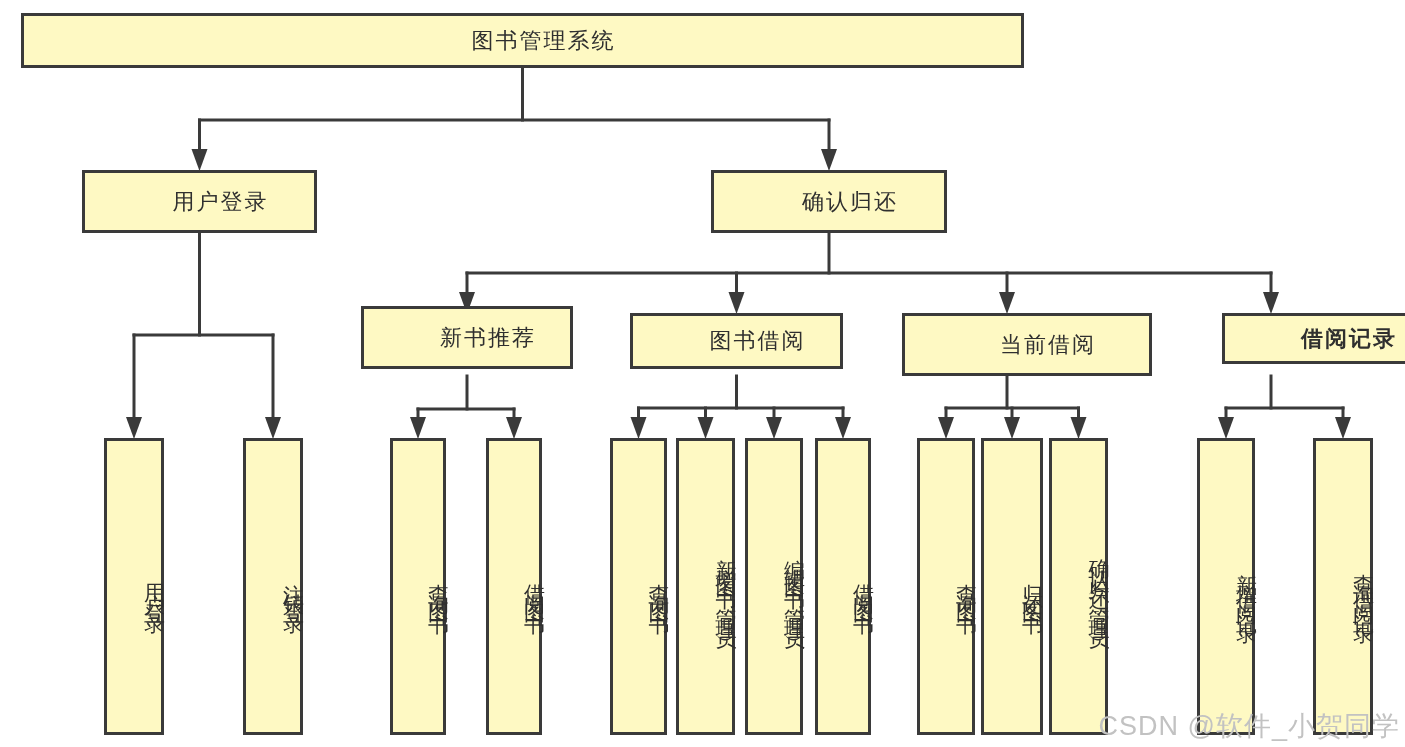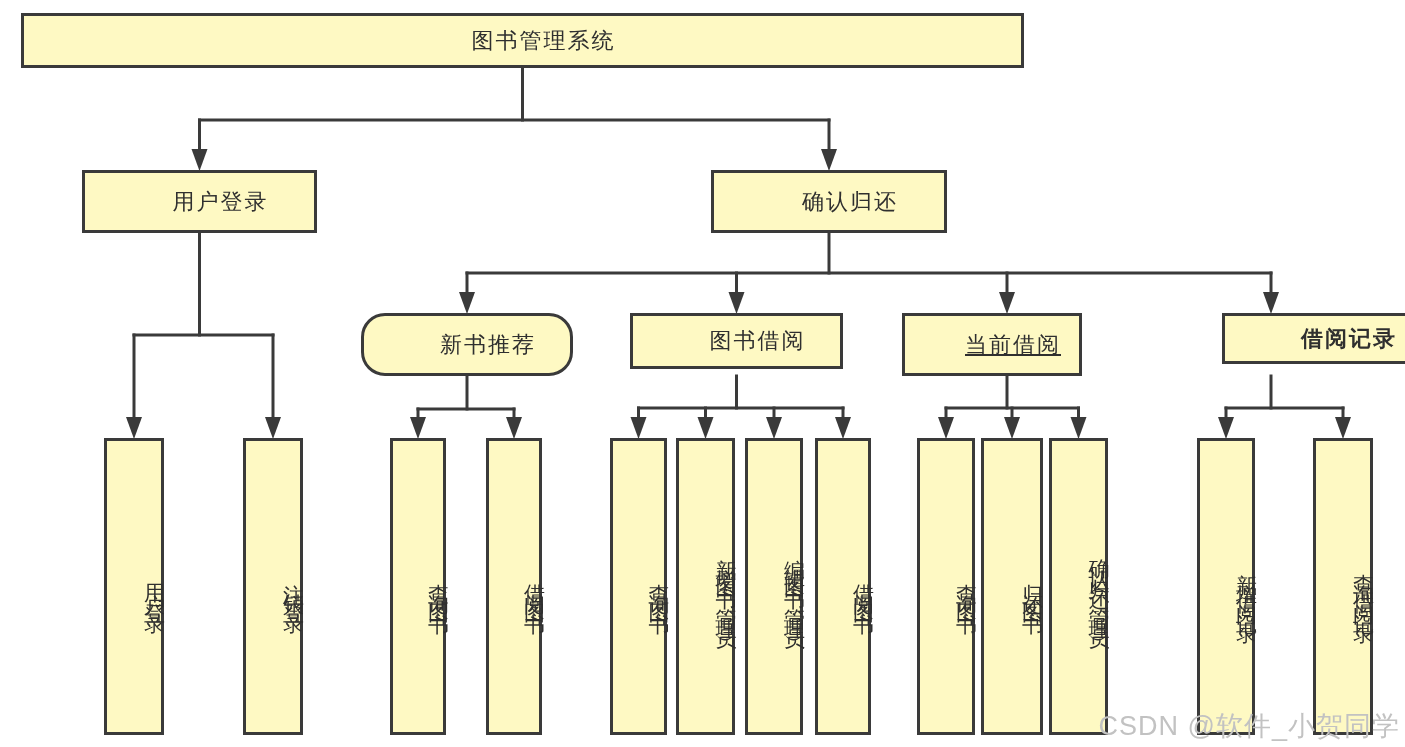--- a/index.html
+++ b/index.html
@@ -108,27 +108,27 @@
   <div id="nodes">
       <div class="node" style="left: 21px; top: 13px; width: 1003px; height: 55px;">
         <span class="label">图书管理系统</span>
       </div>
       <div class="node" style="left: 82px; top: 170px; width: 235px; height: 63px;">
         <span class="label">用户登录</span>
       </div>
       <div class="node" style="left: 711px; top: 170px; width: 236px; height: 63px;">
         <span class="label">确认归还</span>
       </div>
-      <div class="node" style="left: 361px; top: 313px; width: 212px; height: 63px; border-radius: 24px;">
+      <div class="node" style="left: 361px; top: 306px; width: 212px; height: 63px;">
         <span class="label">新书推荐</span>
       </div>
       <div class="node" style="left: 630px; top: 313px; width: 213px; height: 56px;">
         <span class="label">图书借阅</span>
       </div>
-      <div class="node" style="left: 902px; top: 313px; width: 180px; height: 63px; text-decoration: underline;">
+      <div class="node" style="left: 902px; top: 313px; width: 250px; height: 63px;">
         <span class="label">当前借阅</span>
       </div>
       <div class="node" style="left: 1222px; top: 313px; width: 212px; height: 51px; font-weight: bold;">
         <span class="label">借阅记录</span>
       </div>
       <div class="node vertical" style="left: 104px; top: 438px; width: 60px; height: 297px;">
         <span class="label">用户登录</span>
       </div>
       <div class="node vertical" style="left: 243px; top: 438px; width: 60px; height: 297px;">
         <span class="label">注销登录</span>

